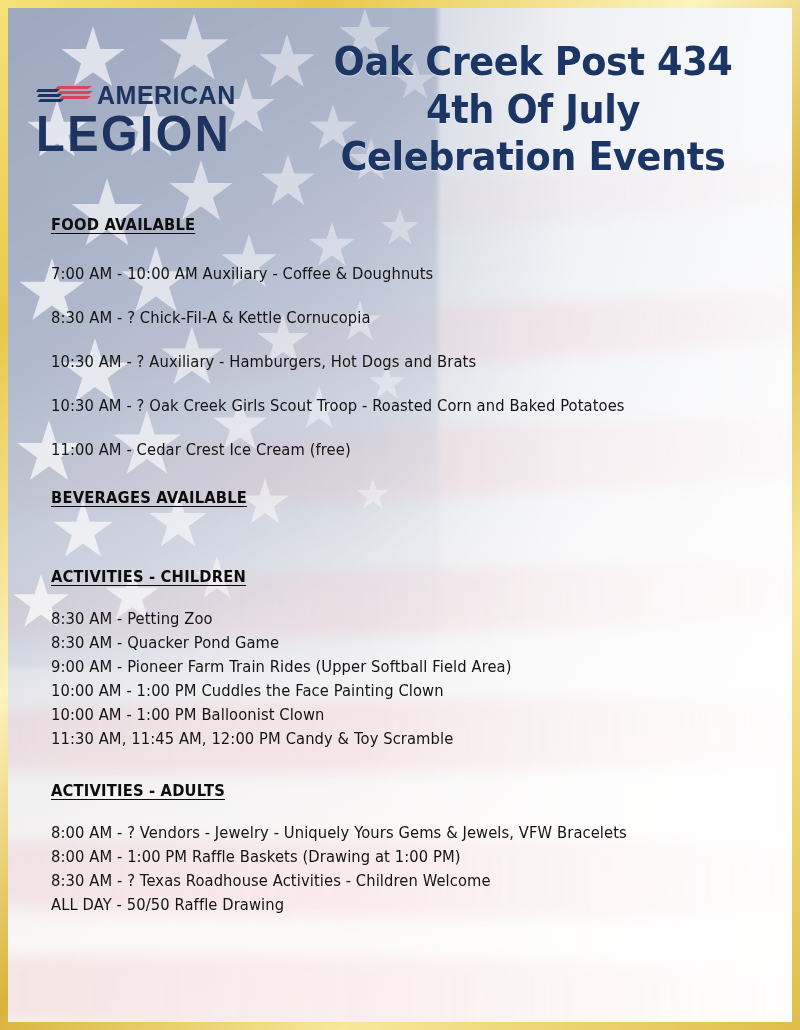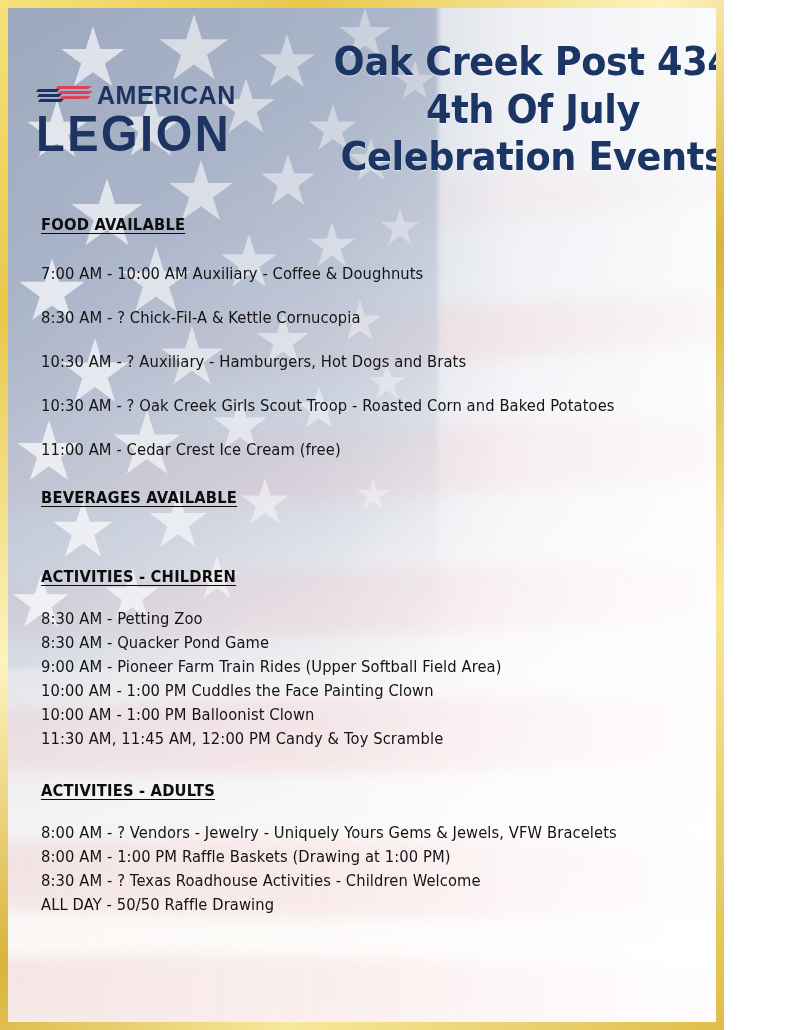--- a/index.html
+++ b/index.html
@@ -2,21 +2,21 @@
 <html><head>
 <meta charset="utf-8">
 <style>
   html, body {
     margin: 0;
     padding: 0;
     background: #ffffff;
   }
   #poster {
     position: relative;
-    width: 724px;
+    width: 800px;
     height: 1030px;
     overflow: hidden;
     box-sizing: border-box;
     background: #f2efe6;
     font-family: "Liberation Sans", sans-serif;
   }
 
   
   .frame-outer {
     position: absolute;
@@ -142,21 +142,21 @@
     letter-spacing: -0.4px;
     text-shadow: 0 1px 1px rgba(255,255,255,.55);
     transform: scaleX(0.94);
     transform-origin: center top;
   }
   .title div { white-space: nowrap; }
 
   
   .body {
     position: absolute;
-    left: 33px;
+    left: 43px;
     top: 208px;
     right: 18px;
     color: #151515;
     font-family: "DejaVu Sans", sans-serif;
   }
   .sec-head {
     font-size: 15.5px;
     font-weight: bold;
     letter-spacing: 0.2px;
     text-decoration: underline;

